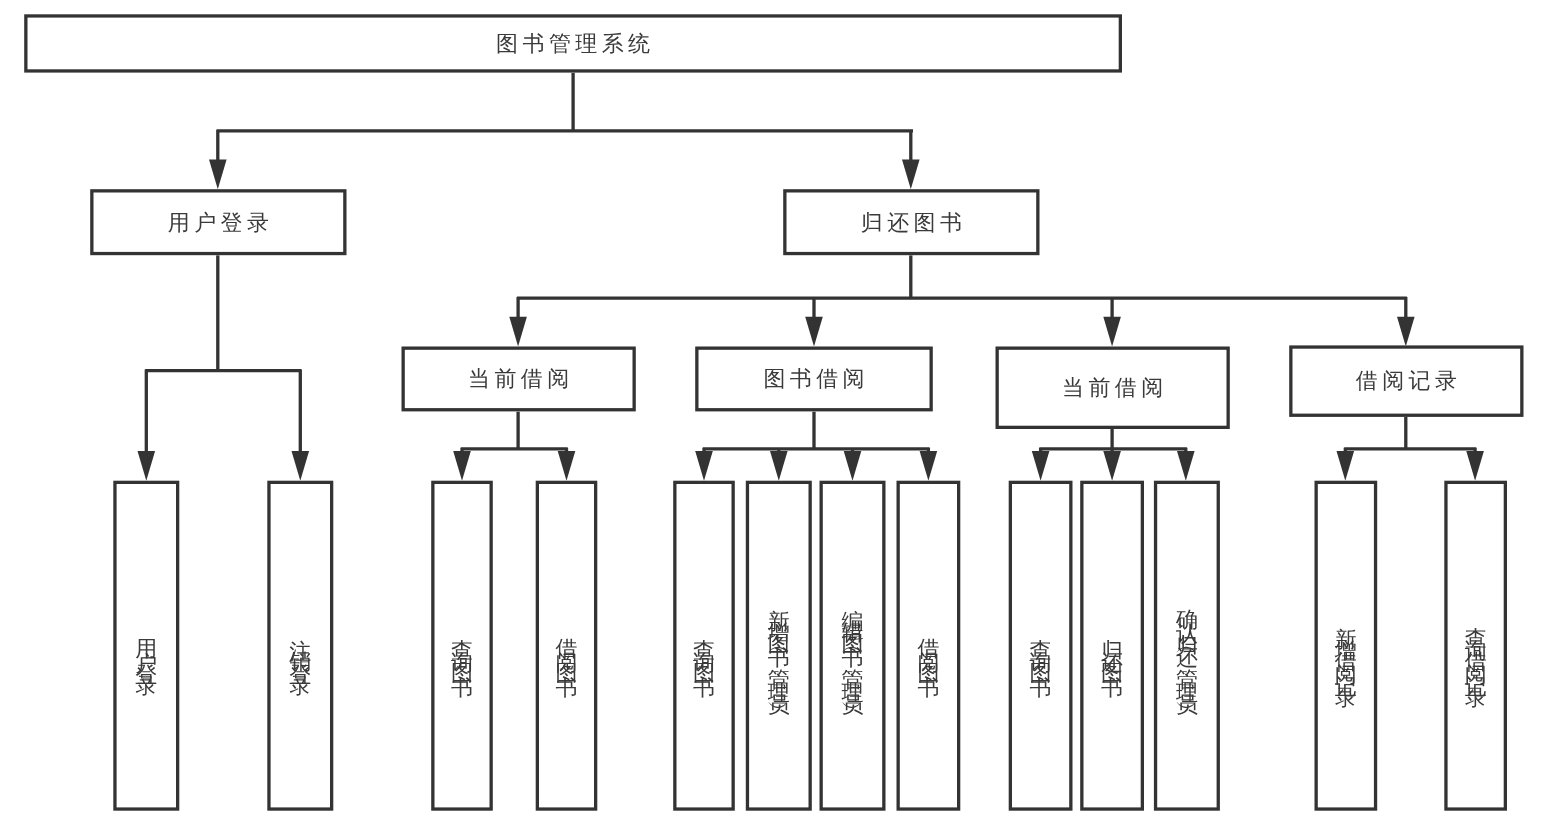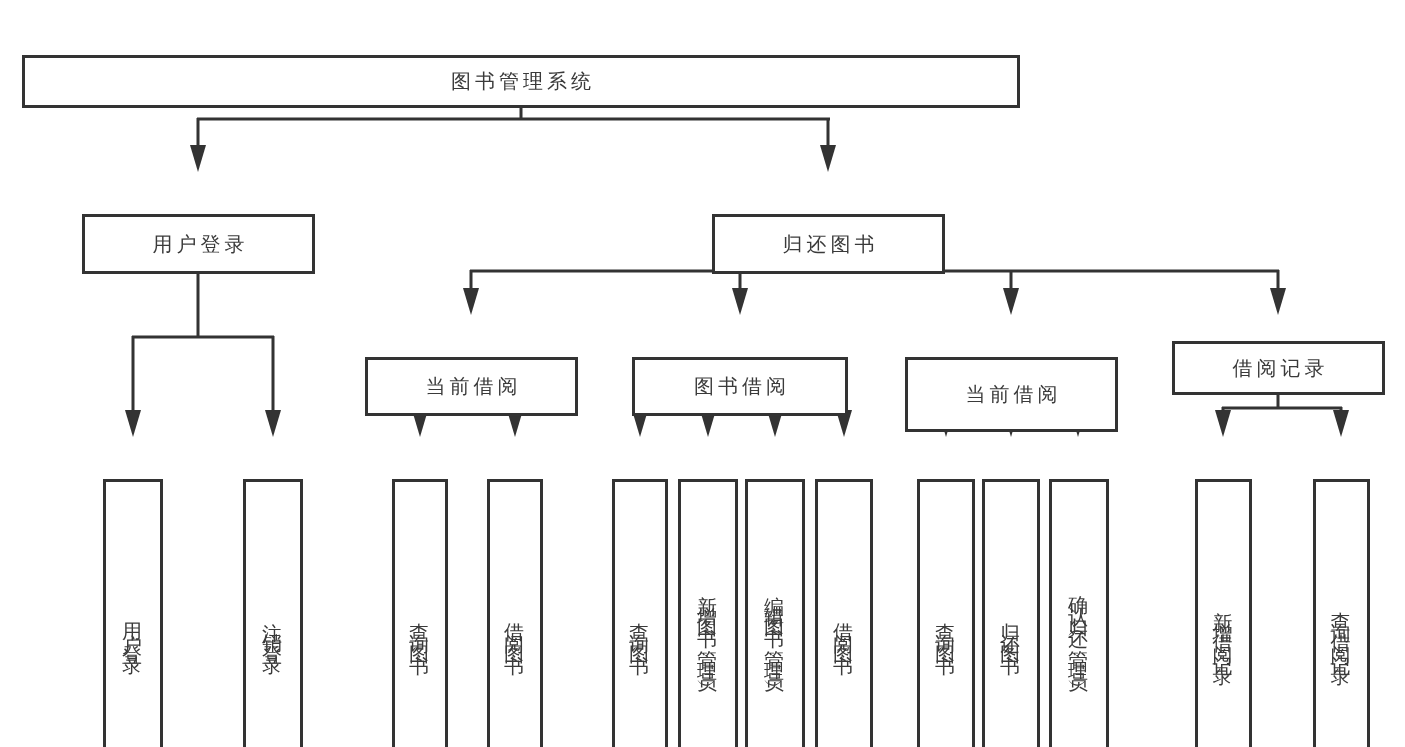--- a/index.html
+++ b/index.html
@@ -4,21 +4,21 @@
 <style>
   html,body{margin:0;padding:0;background:#ffffff;}
   .canvas{
     position:relative;width:1405px;height:747px;background:#ffffff;
     font-family:"Liberation Sans","DejaVu Sans",sans-serif;overflow:hidden;
   }
   .wires{position:absolute;left:0;top:0;width:1405px;height:747px;}
   .bx,.vbx{
     position:absolute;box-sizing:border-box;background:#ffffff;
     border:3px solid #333333;color:#3a3a3a;
-    display:flex;align-items:center;justify-content:center;margin-top:42px;
+    display:flex;align-items:center;justify-content:center;
   }
   .bx{font-size:20px;letter-spacing:4px;text-indent:4px;}
   .vbx{writing-mode:vertical-rl;font-size:20px;letter-spacing:11px;}
   .watermark{
     position:absolute;top:716px;right:4px;z-index:5;
     font-size:21px;letter-spacing:1px;color:#f0948f;white-space:nowrap;
   }
 </style>
 </head>
 <body>
@@ -59,21 +59,21 @@
   </svg>
 
   <div class="bx" style="left:22px;top:13px;width:998px;height:53px">图书管理系统</div>
 
   <div class="bx" style="left:82px;top:172px;width:233px;height:60px">用户登录</div>
   <div class="bx" style="left:712px;top:172px;width:233px;height:60px">归还图书</div>
 
   <div class="bx" style="left:365px;top:315px;width:213px;height:59px">当前借阅</div>
   <div class="bx" style="left:632px;top:315px;width:216px;height:59px">图书借阅</div>
   <div class="bx" style="left:905px;top:315px;width:213px;height:75px">当前借阅</div>
-  <div class="bx" style="left:1172px;top:299px;width:213px;height:54px">借阅记录</div>
+  <div class="bx" style="left:1172px;top:314px;width:213px;height:65px">借阅记录</div>
 
   <div class="vbx" style="left:103px;top:437px;width:60px;height:300px">用户登录</div>
   <div class="vbx" style="left:243px;top:437px;width:60px;height:300px">注销登录</div>
 
   <div class="vbx" style="left:392px;top:437px;width:56px;height:300px">查询图书</div>
   <div class="vbx" style="left:487px;top:437px;width:56px;height:300px">借阅图书</div>
 
   <div class="vbx" style="left:612px;top:437px;width:56px;height:300px">查询图书</div>
   <div class="vbx" style="left:678px;top:437px;width:60px;height:300px">新增图书（管理员）</div>
   <div class="vbx" style="left:745px;top:437px;width:60px;height:300px">编辑图书（管理员）</div>

